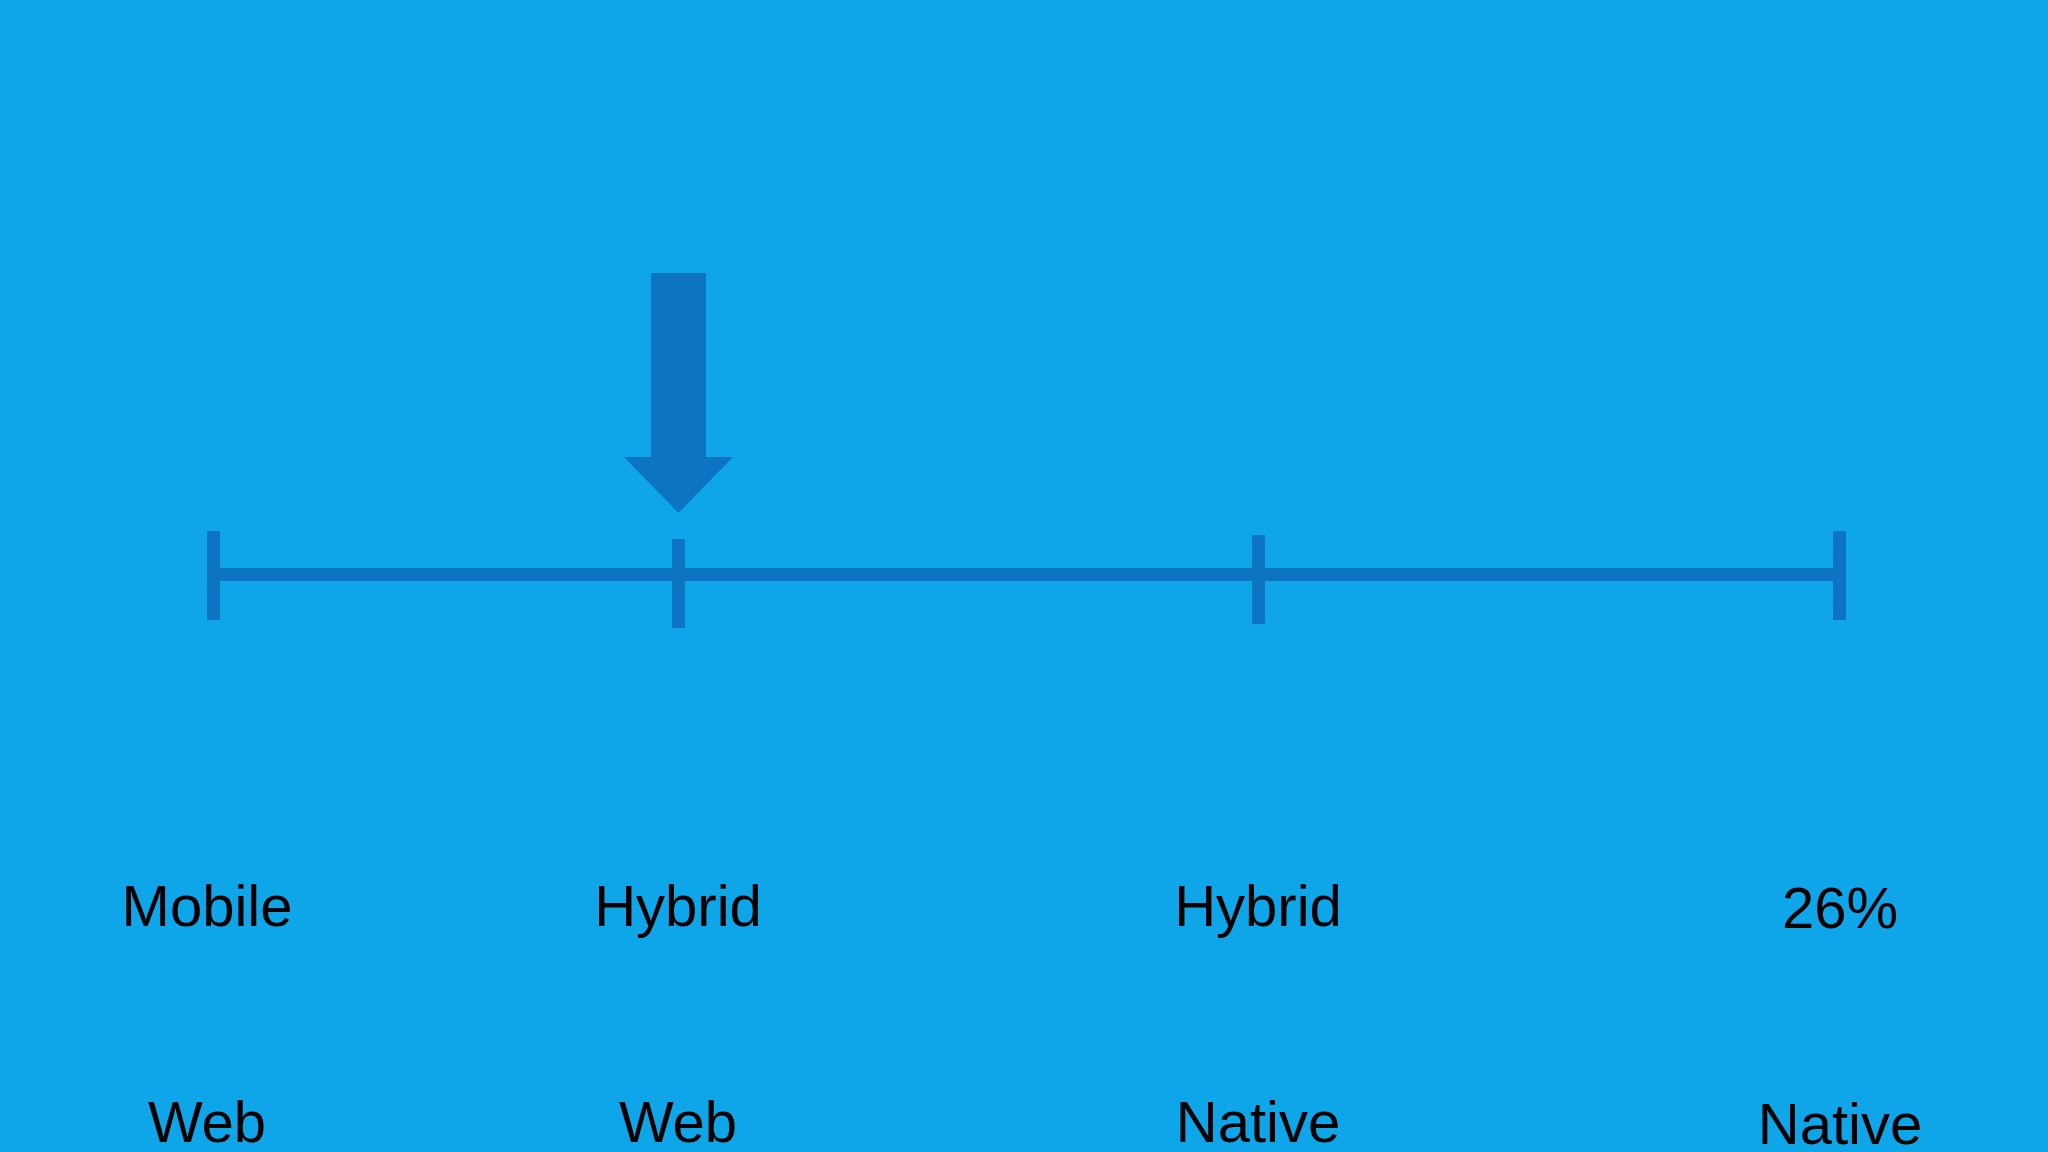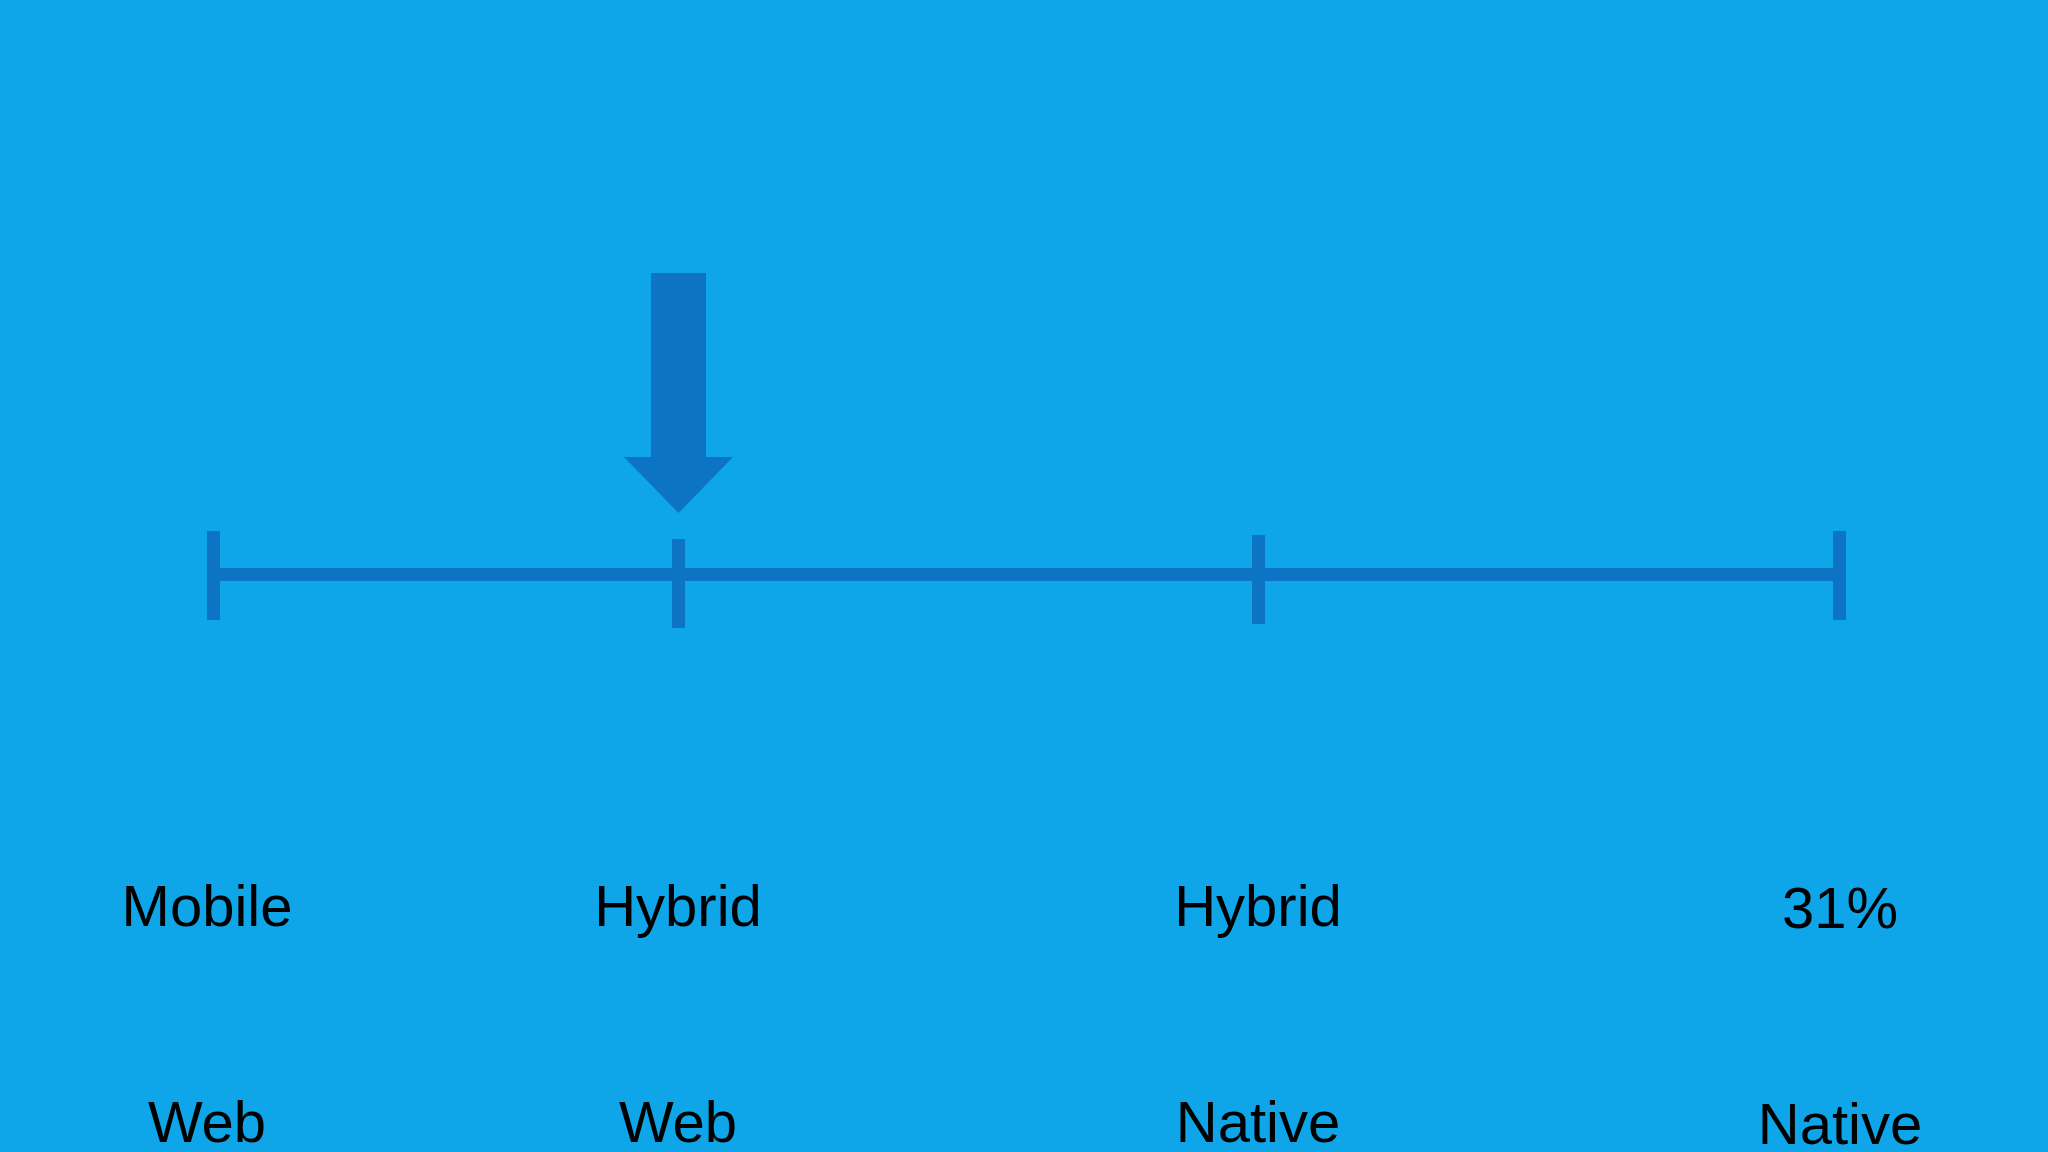--- a/index.html
+++ b/index.html
@@ -68,17 +68,17 @@
     <span class="line1">Hybrid</span>
     <span class="line2">Web</span>
   </div>
 
   <div class="axis-label" style="left: 1058px; top: 726px;">
     <span class="line1">Hybrid</span>
     <span class="line2">Native</span>
   </div>
 
   <div class="axis-label" style="left: 1640px; top: 728px;">
-    <span class="line1">31%</span>
+    <span class="line1">26%</span>
     <span class="line2">Native</span>
   </div>
 
 </div>
 
 </body></html>

